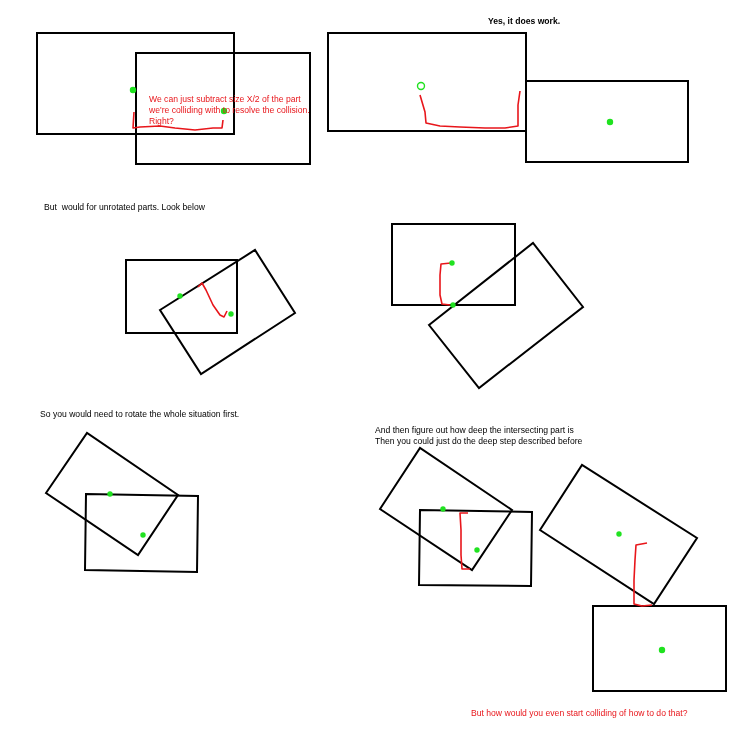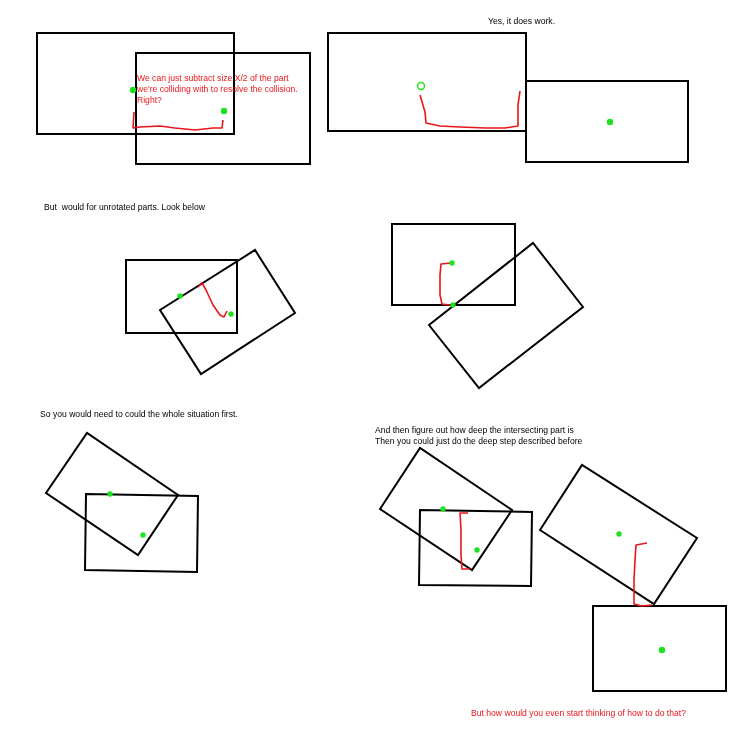--- a/index.html
+++ b/index.html
@@ -47,21 +47,21 @@
       <circle cx="453" cy="305" r="2" fill="#1fe21f" stroke="#1fe21f" stroke-width="1.4"></circle>
       <circle cx="110" cy="494" r="2" fill="#1fe21f" stroke="#1fe21f" stroke-width="1.4"></circle>
       <circle cx="143" cy="535" r="2" fill="#1fe21f" stroke="#1fe21f" stroke-width="1.4"></circle>
       <circle cx="443" cy="509" r="2" fill="#1fe21f" stroke="#1fe21f" stroke-width="1.4"></circle>
       <circle cx="477" cy="550" r="2" fill="#1fe21f" stroke="#1fe21f" stroke-width="1.4"></circle>
       <circle cx="619" cy="534" r="2" fill="#1fe21f" stroke="#1fe21f" stroke-width="1.4"></circle>
       <circle cx="662" cy="650" r="2.5" fill="#1fe21f" stroke="#1fe21f" stroke-width="1.4"></circle>
     </g>
 </svg>
 
-<div class="note red" style="left:137px; top:73px;">We can just subtract size X/2 of the part
+<div class="note red" style="left:137px; top:94px;padding-left:12px;">We can just subtract size X/2 of the part
 we're colliding with to resolve the collision.
 Right?</div>
-<div class="note" style="left:488px; top:16px;">Yes, it does work.</div>
+<div class="note" style="left:488px; top:16px;font-weight:bold;">Yes, it does work.</div>
 <div class="note" style="left:44px; top:202px;">But  would for unrotated parts. Look below</div>
-<div class="note" style="left:40px; top:409px;">So you would need to could the whole situation first.</div>
+<div class="note" style="left:40px; top:409px;">So you would need to rotate the whole situation first.</div>
 <div class="note" style="left:375px; top:425px;">And then figure out how deep the intersecting part is
 Then you could just do the deep step described before</div>
-<div class="note red" style="left:471px; top:708px;">But how would you even start thinking of how to do that?</div>
+<div class="note red" style="left:471px; top:708px;">But how would you even start colliding of how to do that?</div>
 
 </body></html>

